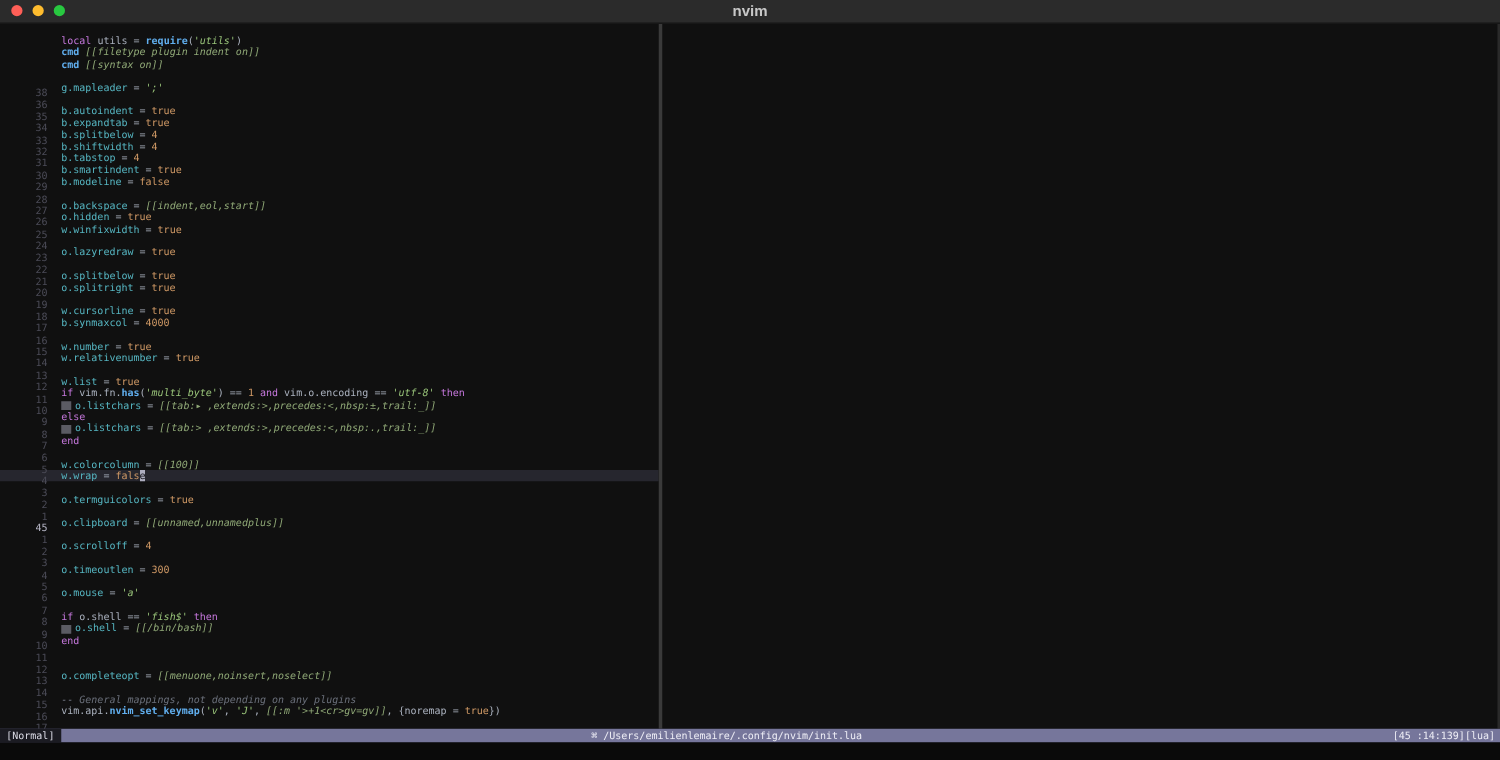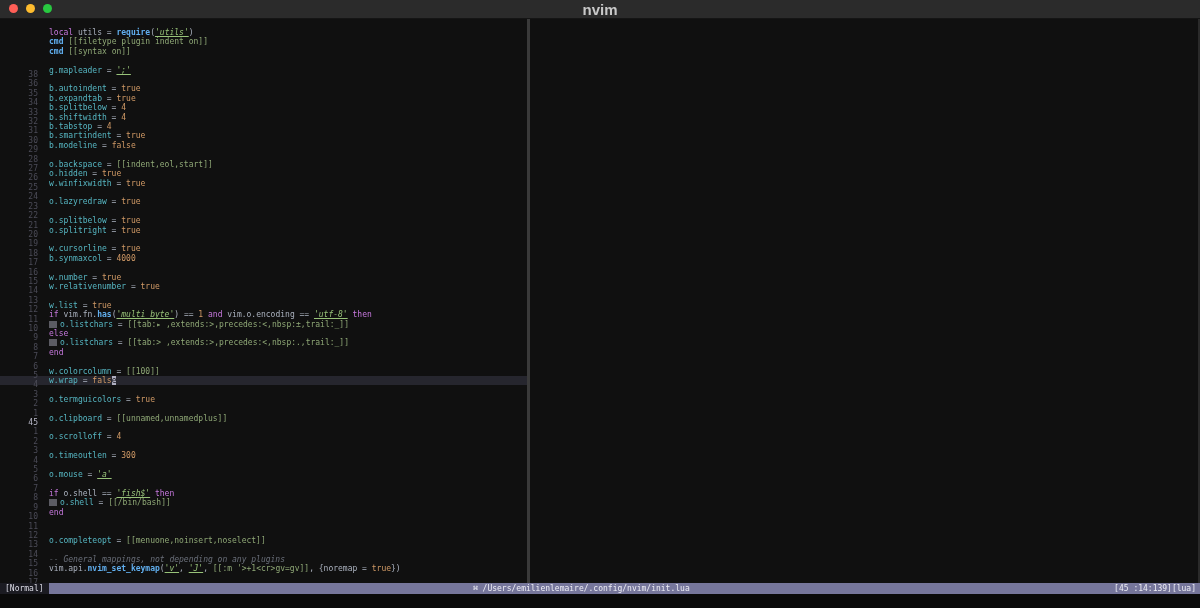--- a/index.html
+++ b/index.html
@@ -9,41 +9,41 @@
 
   
   .titlebar{height:18px;background:var(--c-titlebar-bg);position:relative;
             display:flex;align-items:center;justify-content:center;flex-shrink:0;
             border-bottom:1px solid #151515;}
   .traffic-lights{position:absolute;left:9px;top:4px;display:flex;gap:8px;}
   .tl{width:9px;height:9px;border-radius:50%;display:inline-block;}
   .tl-red{background:var(--c-traffic-red);}
   .tl-yellow{background:var(--c-traffic-yellow);}
   .tl-green{background:var(--c-traffic-green);}
-  .title{font-family:"Liberation Sans",sans-serif;font-size:15px;font-weight:bold;
+  .title{font-family:"Liberation Sans",sans-serif;font-size:12px;font-weight:bold;
          color:#c8c8c8;text-align:right;}
 
   
   .editor{flex:1;background:var(--c-editor-bg);display:flex;overflow:hidden;}
   .left-pane{width:527px;flex-shrink:0;padding-top:9px;box-sizing:border-box;overflow:hidden;}
   .vsplit{width:3px;background:var(--c-split);flex-shrink:0;}
   .right-pane{flex:1;background:var(--c-editor-bg);border-right:2px solid #2a2a2a;}
 
   .row{display:flex;height:9.42px;line-height:9.4px;font-size:8px;white-space:pre;}
   .lnum{width:44px;flex-shrink:0;text-align:right;padding-right:6px;box-sizing:border-box;
         color:var(--c-gutter-fg);margin-top:42px;}
   .ltext{white-space:pre;margin-left:5px;color:var(--c-fg);}
   .row.cur{background:var(--c-cursorline-bg);}
   .row.cur .lnum{color:var(--c-cursorline-num);}
 
   .seg-fg{color:var(--c-fg);}
   .seg-kw{color:var(--c-keyword);}
   .seg-fn{color:var(--c-function);font-weight:bold;}
-  .seg-str{color:var(--c-string);font-style:italic;text-decoration:underline;}
-  .seg-lstr{color:var(--c-longstring);margin-top:40px;}
+  .seg-str{color:var(--c-string);font-style:italic;}
+  .seg-lstr{color:var(--c-longstring);font-style:italic;margin-top:40px;}
   .seg-num{color:var(--c-number);}
   .seg-bool{color:var(--c-boolean);}
   .seg-id{color:var(--c-identifier);}
   .seg-cm{color:var(--c-comment);font-style:italic;}
   .seg-ws{display:inline-block;width:8px;height:7px;background:#5b5b63;margin-right:3px;
           vertical-align:middle;}
   .seg-cursor{background:var(--c-cursor-bg);color:var(--c-cursor-fg);}
 
   
   .statusline{height:11px;flex-shrink:0;background:var(--c-statusline-bg);

